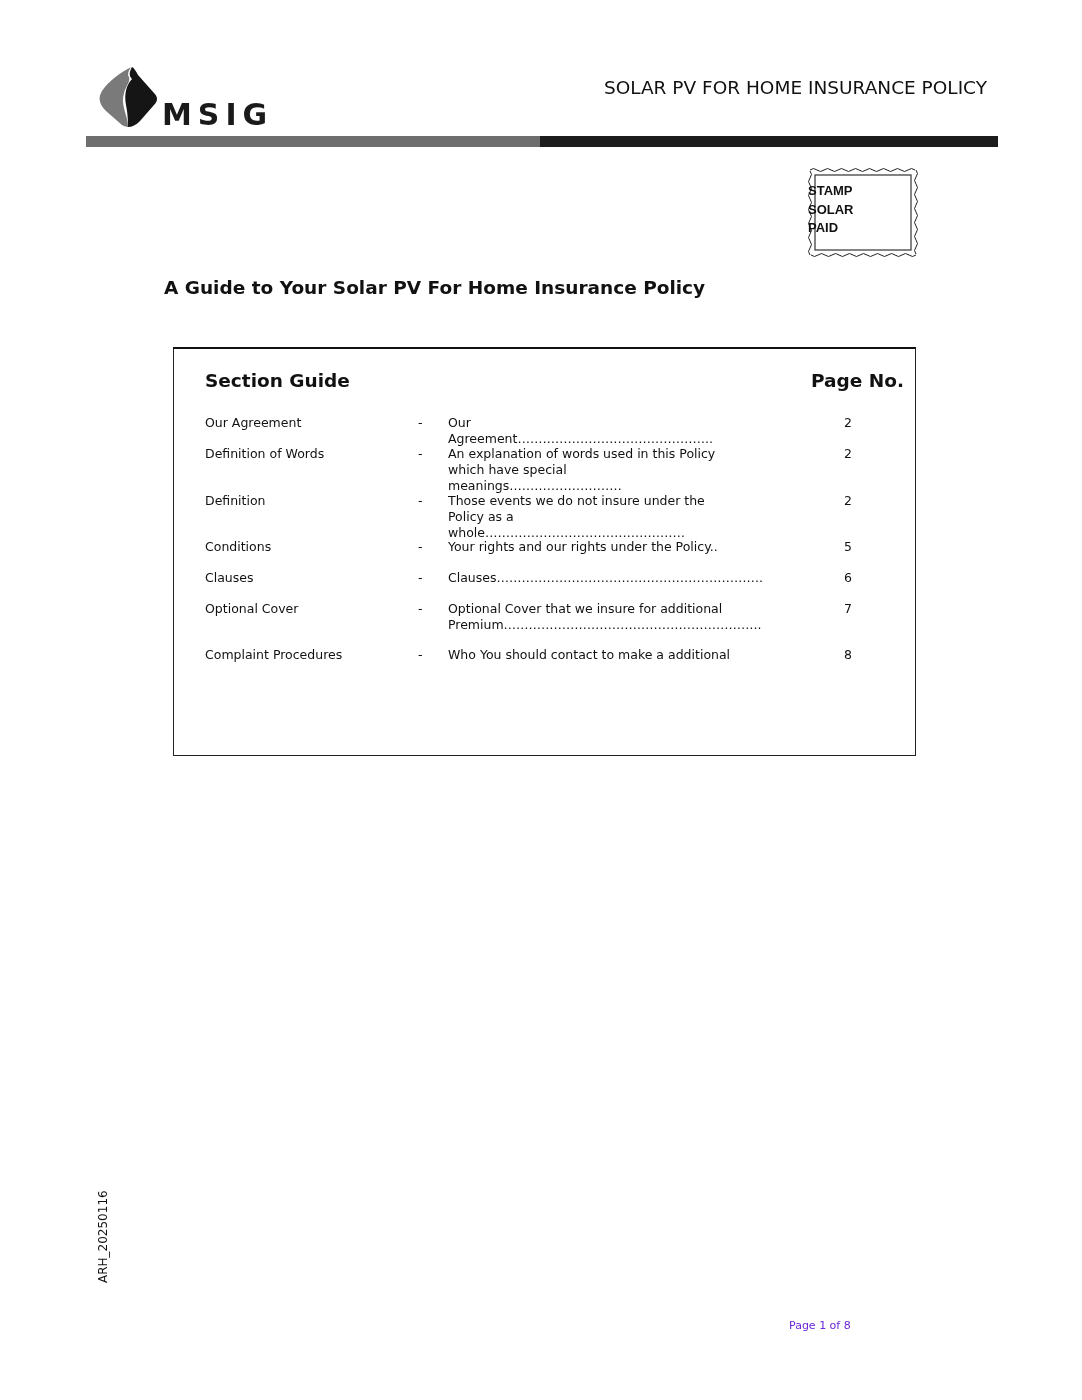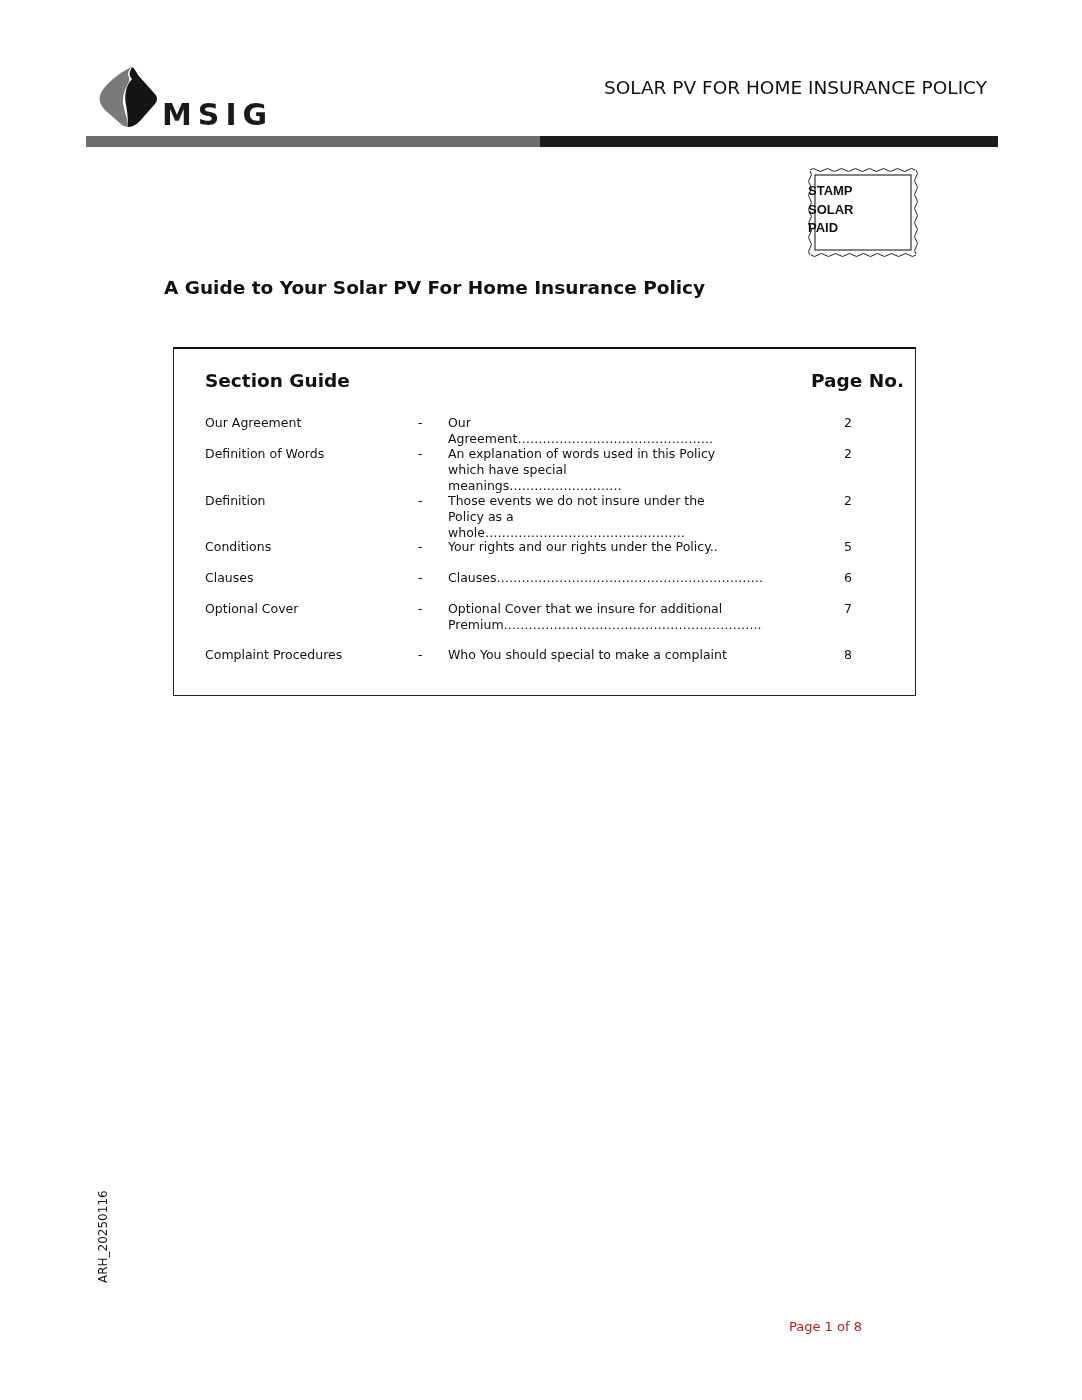--- a/index.html
+++ b/index.html
@@ -32,21 +32,21 @@
     font-size: 13px; line-height: 18.5px; color: #111;
   }
 
   .guide-title {
     position: absolute; left: 164px; top: 278px;
     font-family: "DejaVu Sans", sans-serif; font-weight: bold;
     font-size: 18.5px; color: #111; line-height: 1.1; white-space: nowrap;
   }
 
   .toc-box {
-    position: absolute; left: 173px; top: 347px; width: 743px; height: 349px;
+    position: absolute; left: 173px; top: 347px; width: 743px; height: 409px;
     border: 1px solid #222; border-top: 2px solid #111; box-sizing: border-box;
   }
   .toc-head {
     position: absolute; top: 22px;
     font-family: "DejaVu Sans", sans-serif; font-weight: bold; font-size: 18.5px;
     color: #111; line-height: 1.1; white-space: nowrap;
   }
   .toc-head.left { left: 31px; }
   .toc-head.right { right: 11px; }
 
@@ -56,21 +56,21 @@
   .toc-row .c3 { position: absolute; left: 274px; width: 290px; white-space: pre-line; }
   .toc-row .c4 { position: absolute; left: 664px; width: 20px; text-align: center; }
 
   .footer-code {
     position: absolute; left: 97px; top: 1283px;
     transform: rotate(-90deg); transform-origin: left top;
     font-size: 12px; color: #111; white-space: nowrap; line-height: 1;
   }
   .page-num {
     position: absolute; left: 789px; top: 1320px;
-    font-size: 13px; color: #b91c1c; white-space: nowrap; line-height: 1;
+    font-size: 11px; color: #6d28d9; white-space: nowrap; line-height: 1;
   }
 </style>
 </head>
 <body>
 
 <div class="logo">
   <svg width="60" height="62" viewBox="0 0 60 62">
     <path d="M34 2 C24 6 8 18 3 28 C0 34 2 40 8 46 L24 60 C28 62 30 62 30 62 C30 50 22 40 26 28 C28 20 34 16 30 10 C30 6 32 3 34 2 Z" fill="#7a7a7a"></path>
     <path d="M34 2 C32 6 30 10 34 14 C28 20 26 30 28 40 C30 50 30 58 30 62 C34 62 38 60 42 56 L56 40 C60 36 60 32 56 28 L40 10 C38 6 36 3 34 2 Z" fill="#151515"></path>
   </svg>
@@ -133,19 +133,19 @@
   <div class="toc-row" style="top:252px">
     <span class="c1">Optional Cover</span>
     <span class="c2">-</span>
     <span class="c3">Optional Cover that we insure for additional
 Premium……………………………………………………..</span>
     <span class="c4">7</span>
   </div>
   <div class="toc-row" style="top:298px">
     <span class="c1">Complaint Procedures</span>
     <span class="c2">-</span>
-    <span class="c3">Who You should special to make a complaint</span>
+    <span class="c3">Who You should contact to make a additional</span>
     <span class="c4">8</span>
   </div>
 </div>
 
 <div class="footer-code">ARH_20250116</div>
 <div class="page-num">Page 1 of 8</div>
 
 </body></html>

